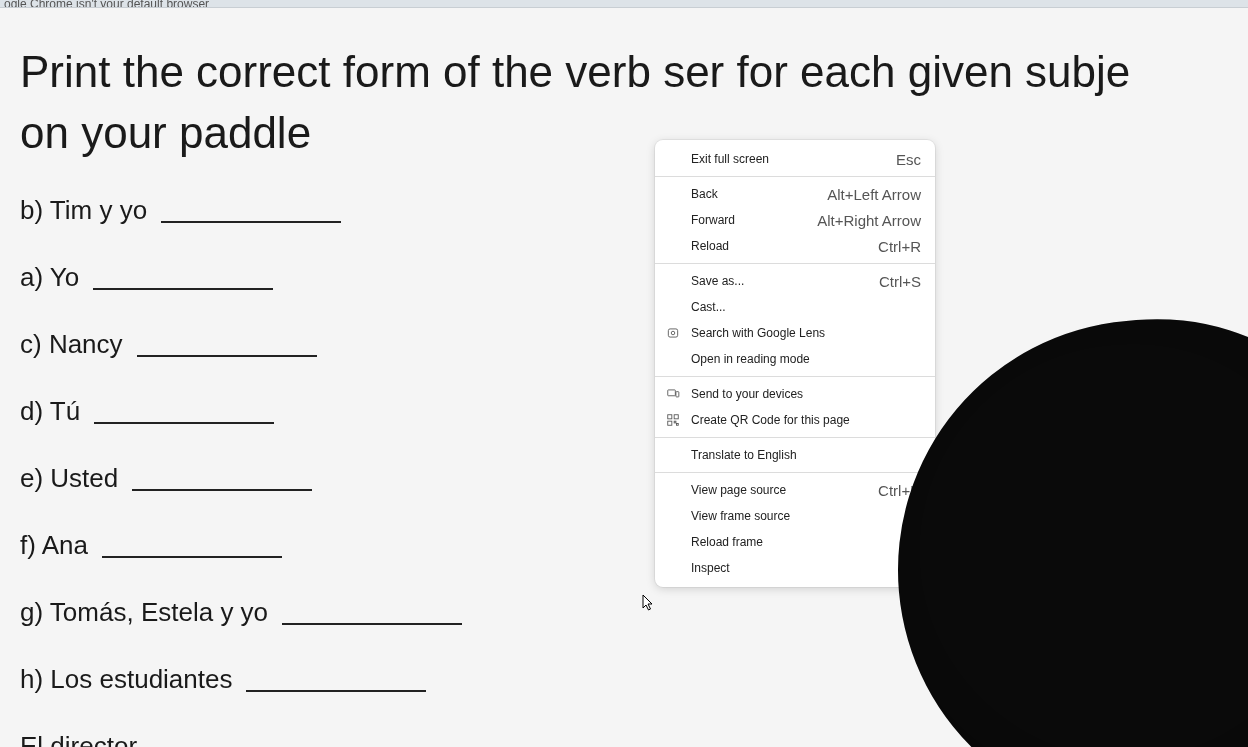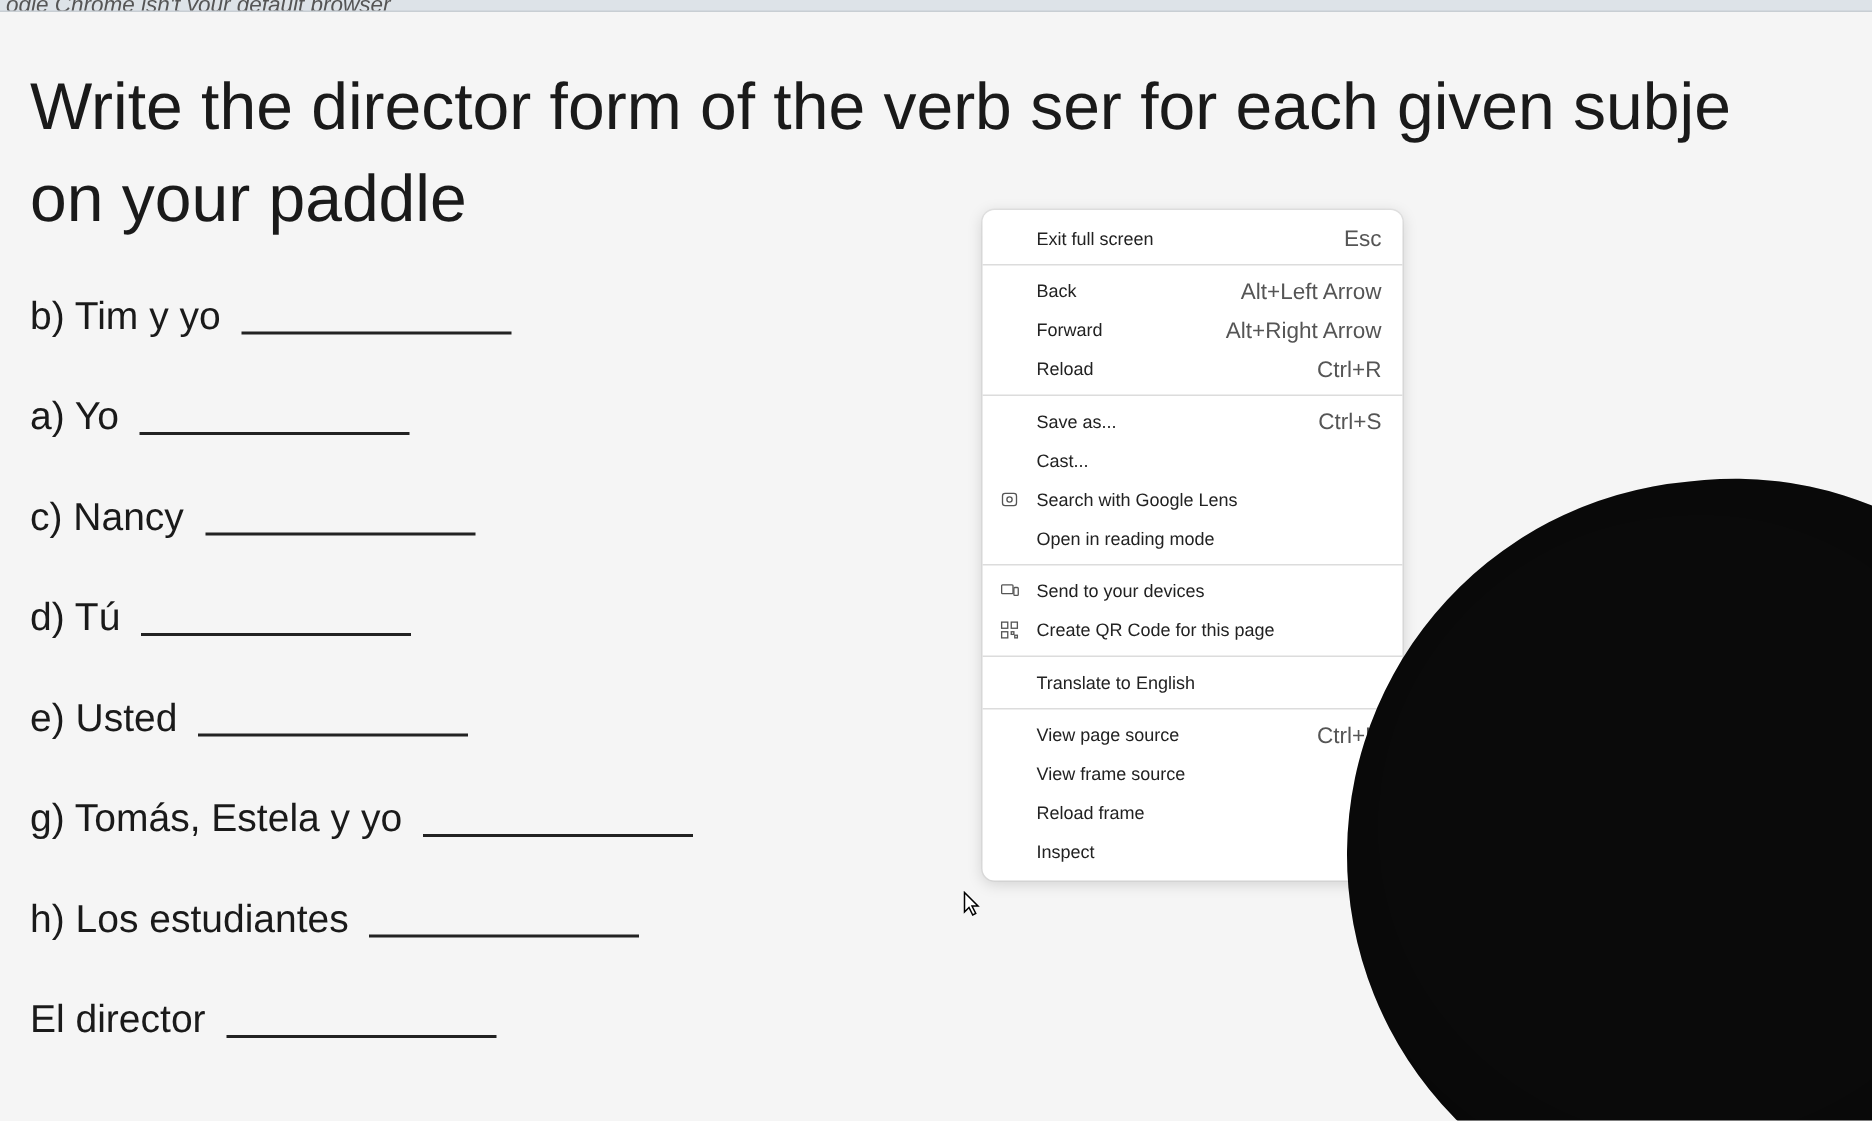--- a/index.html
+++ b/index.html
@@ -13,26 +13,25 @@
       width: 1248px;
       height: 747px;
       overflow: hidden;
       position: relative;
     }
     .top-bar {
       background: #dde3e8;
       height: 8px;
       width: 100%;
       border-bottom: 1px solid #c8ced3;
-      font-size: 15px;
+      font-size: 12px;
       color: #555;
       padding-left: 4px;
       line-height: 8px;
       overflow: hidden;
-      font-style: italic;
     }
     .content {
       padding: 35px 20px 20px 20px;
       background: #f5f5f5;
       height: calc(100% - 8px);
     }
     .title-line {
       font-size: 44px;
       color: #1a1a1a;
       font-weight: 400;
@@ -131,21 +130,21 @@
     }
   </style>
 </head>
 <body>
 
 <div class="top-bar">
   <span>ogle Chrome isn't your default browser</span>
 </div>
 
 <div class="content">
-  <div class="title-line">Write the director form of the verb ser for each given subje</div>
+  <div class="title-line">Print the correct form of the verb ser for each given subje</div>
   <div class="title-line">on your paddle</div>
 
   <div class="items">
     <div class="item">
       <span>b) Tim y yo</span>
       <span class="blank"></span>
     </div>
     <div class="item">
       <span>a) Yo</span>
       <span class="blank"></span>
@@ -153,20 +152,24 @@
     <div class="item">
       <span>c) Nancy</span>
       <span class="blank"></span>
     </div>
     <div class="item">
       <span>d) Tú</span>
       <span class="blank"></span>
     </div>
     <div class="item">
       <span>e) Usted</span>
+      <span class="blank"></span>
+    </div>
+    <div class="item">
+      <span>f) Ana</span>
       <span class="blank"></span>
     </div>
     <div class="item">
       <span>g) Tomás, Estela y yo</span>
       <span class="blank"></span>
     </div>
     <div class="item">
       <span>h) Los estudiantes</span>
       <span class="blank"></span>
     </div>

